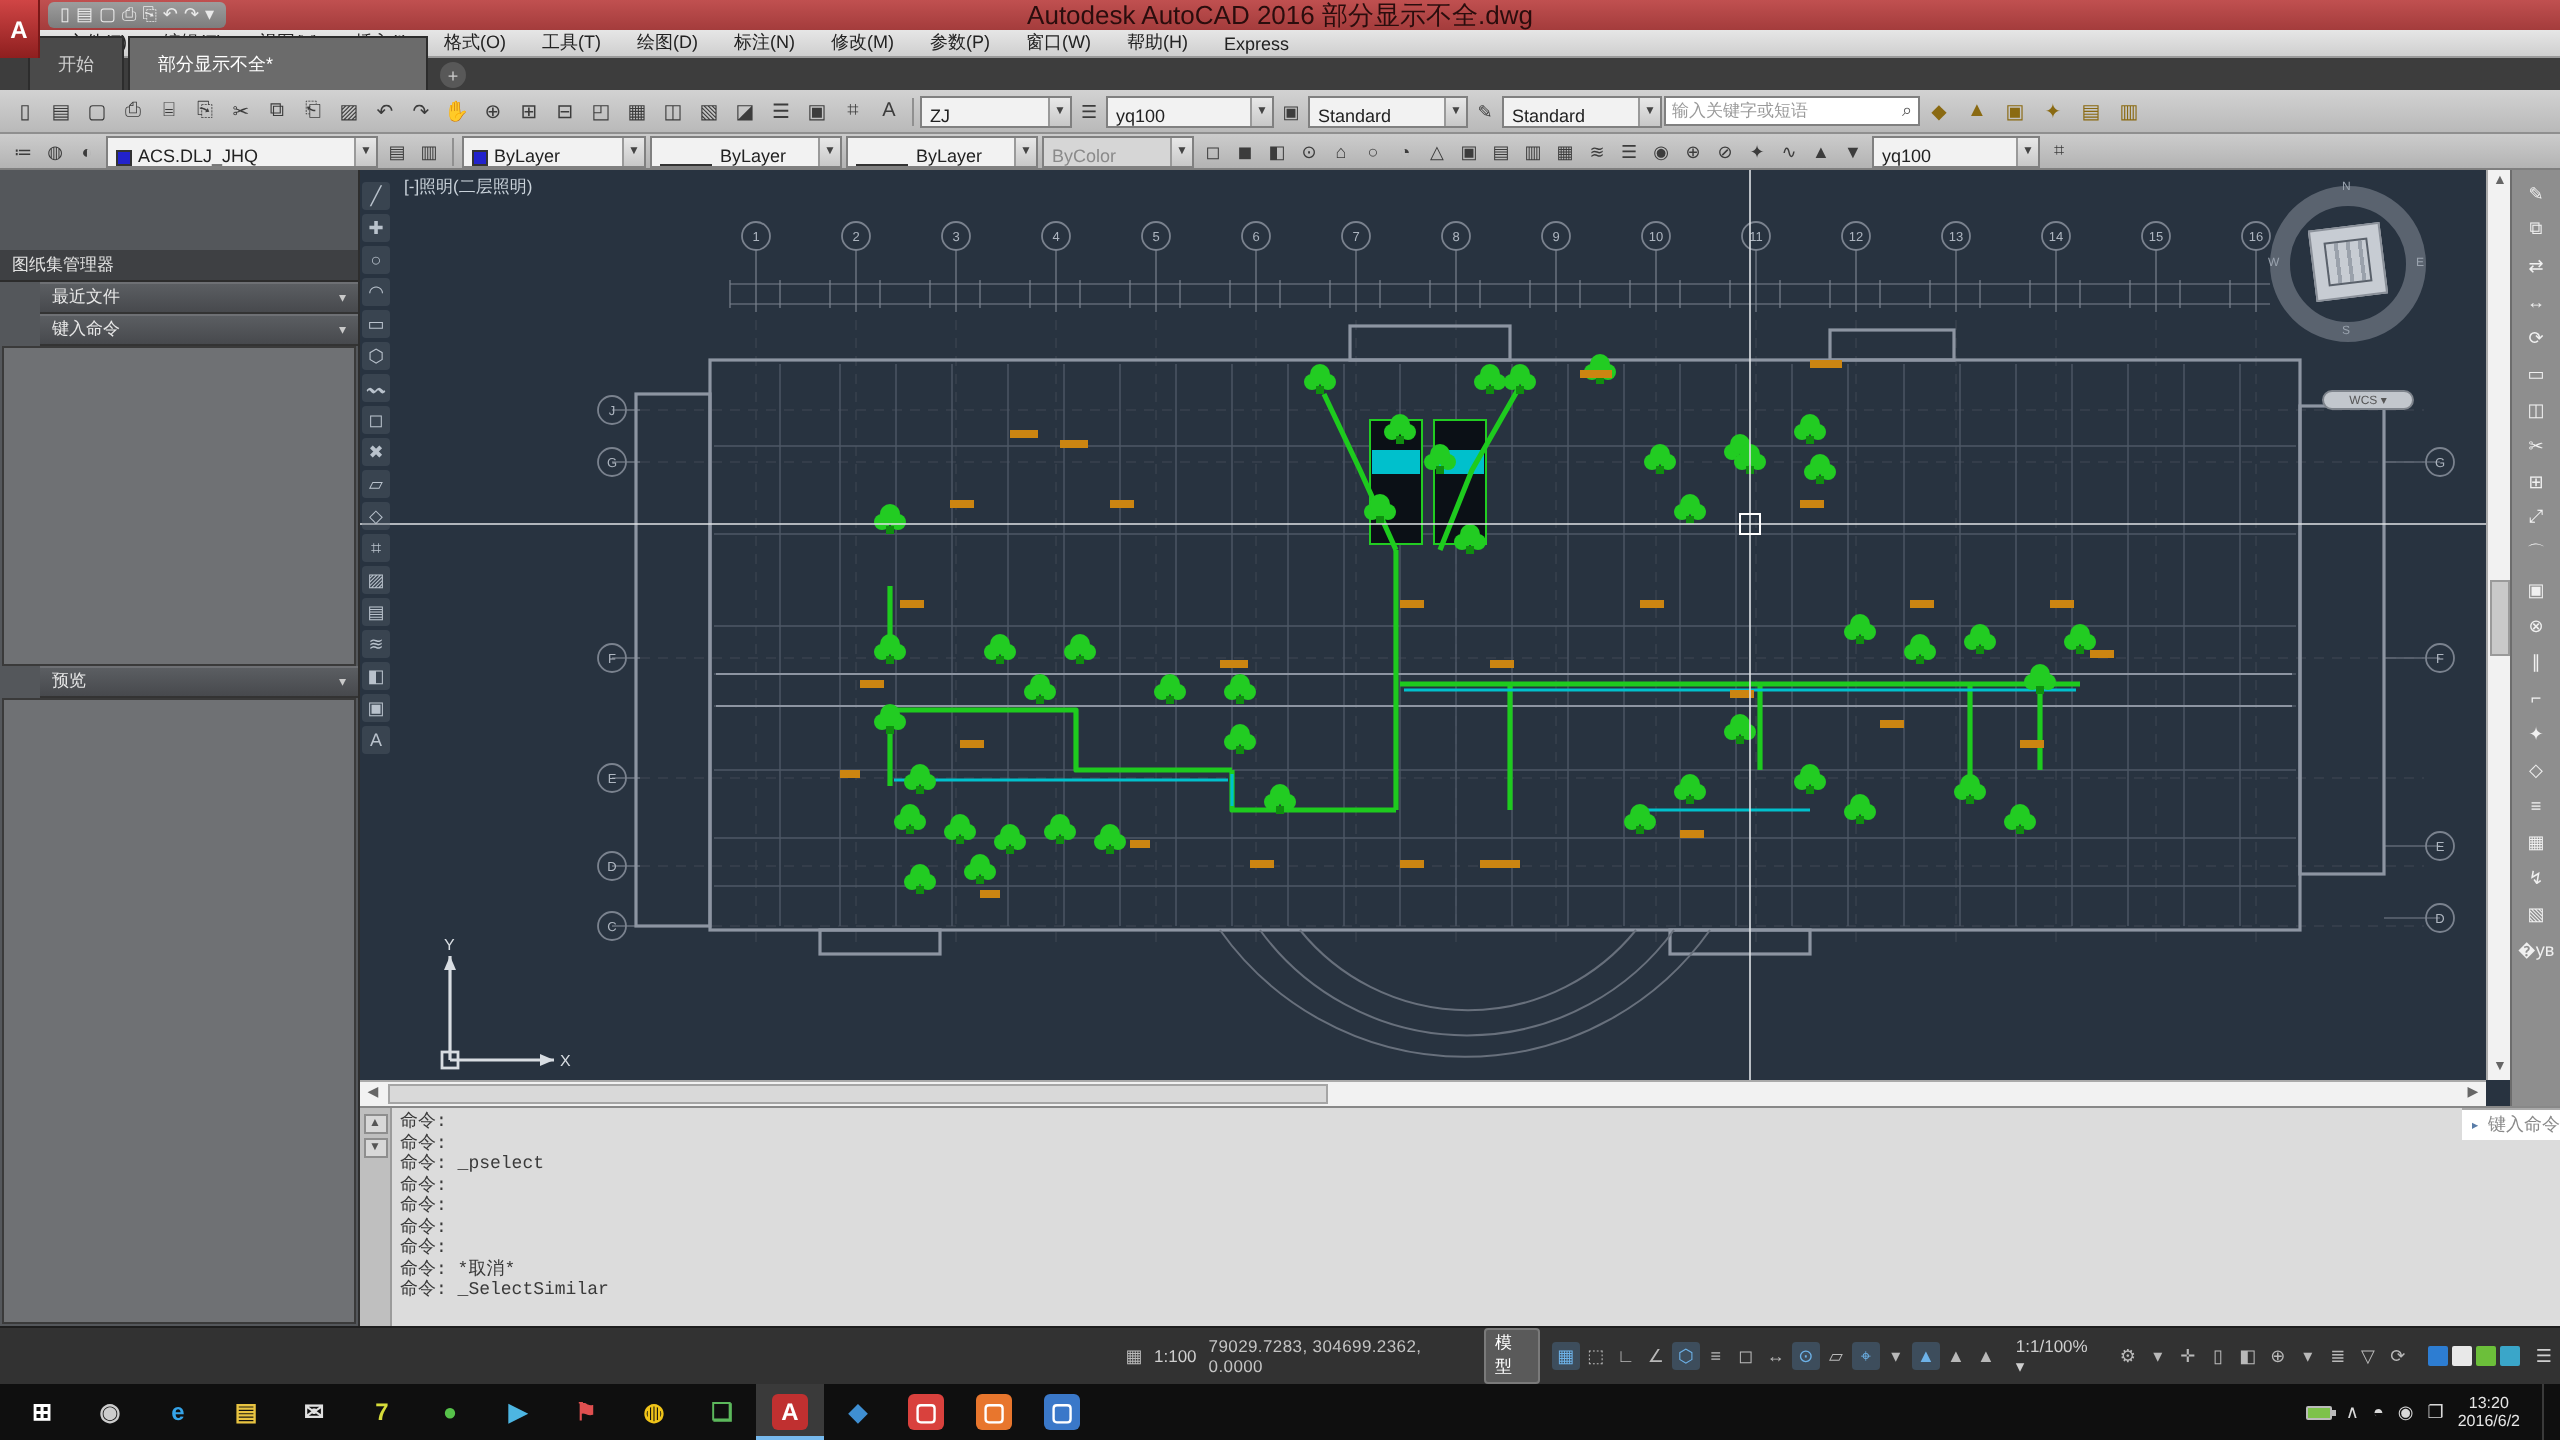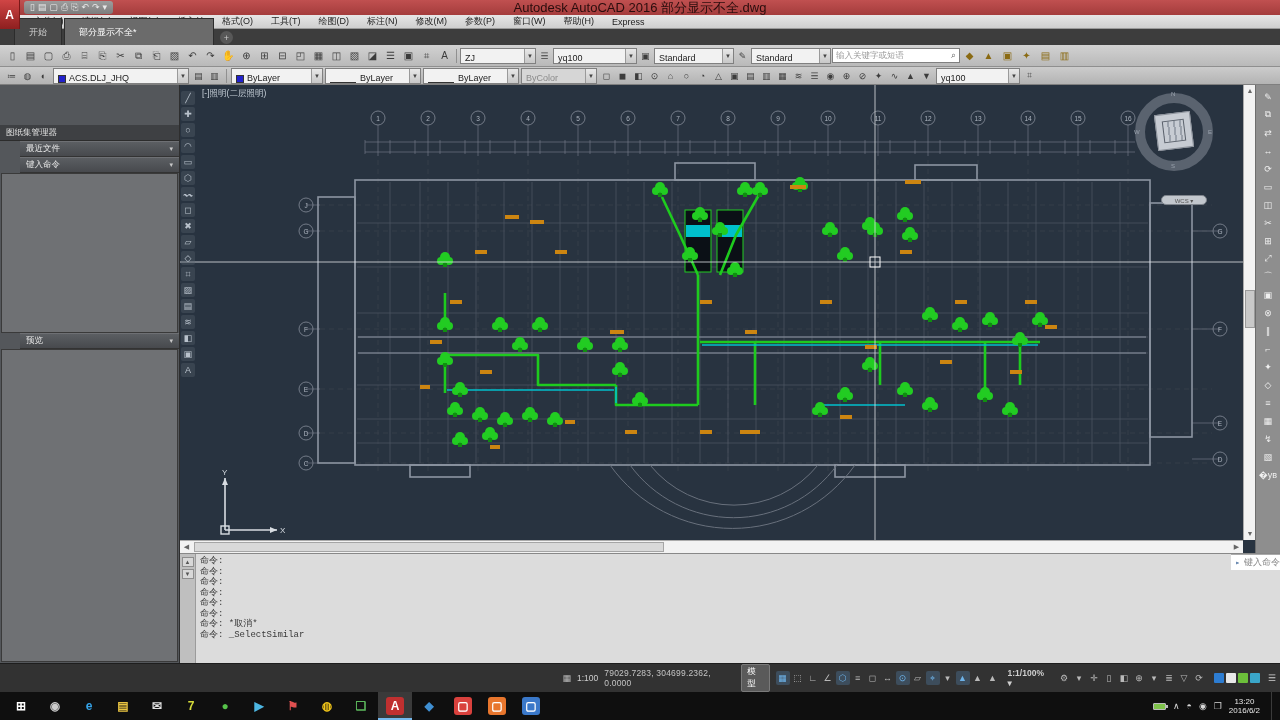--- a/index.html
+++ b/index.html
@@ -85,21 +85,21 @@
   .cmd-input .cico { color:#5a7da8; font-size:8px; }
 
   
   .statusbar { height:29px; background:#323232; display:flex; align-items:center; color:#cfcfcf; font-size:8.5px; padding-left:560px; gap:6px; border-top:1px solid #1e1e1e; }
   .sb-scale { display:flex; align-items:center; gap:3px; }
   .sb-coords { color:#c4c4c4; letter-spacing:.2px; }
   .sb-model { background:#5a5a5a; border:1px solid #7a7a7a; color:#fff; padding:1px 5px; border-radius:2px; }
   .sb-icons { display:flex; align-items:center; gap:1px; }
   .sb-ic { width:14px; height:14px; display:flex; align-items:center; justify-content:center; font-size:9px; color:#b9b9b9; border-radius:2px; }
   .sb-ic.active { color:#6db2e8; background:#3d4d5c; }
-  .sb-anno { color:#cfcfcf; margin:0 2px;font-weight:bold; }
+  .sb-anno { color:#cfcfcf; margin:0 2px; }
   .sb-squares { display:flex; gap:2px; margin-left:2px; }
   .sb-sq { width:10px; height:10px; border-radius:1px; }
   .sb-menu { color:#cfcfcf; margin:0 4px 0 2px; font-size:9px; }
 
   
   .taskbar { height:28px; background:#0f0f0f; display:flex; align-items:center; padding-left:4px; }
   .tb-app { width:34px; height:28px; display:flex; align-items:center; justify-content:center; position:relative; }
   .tb-app.active { background:#3a3a3a; box-shadow:inset 0 -2px 0 #76b9ed; }
   .tb-glyph { width:18px; height:18px; border-radius:3px; display:flex; align-items:center; justify-content:center; font-size:12px; font-weight:bold; }
   .tb-tray { margin-left:auto; display:flex; align-items:center; gap:7px; padding-right:4px; }
@@ -788,20 +788,21 @@
 
       <div class="cmd-area">
         <div class="cmd-gutter">
           <div class="gbtn">▲</div>
           <div class="gbtn">▼</div>
         </div>
         <div class="cmd-main">
           <div class="cmd-history">
               <div>命令:</div>
               <div>命令:</div>
+              <div>命令: _pselect</div>
               <div>命令:</div>
               <div>命令:</div>
               <div>命令:</div>
               <div>命令:</div>
               <div>命令: *取消*</div>
               <div>命令: _SelectSimilar</div>
             </div>
           <div class="cmd-input">
             <span class="cico">▸</span>
             <span>键入命令</span>

